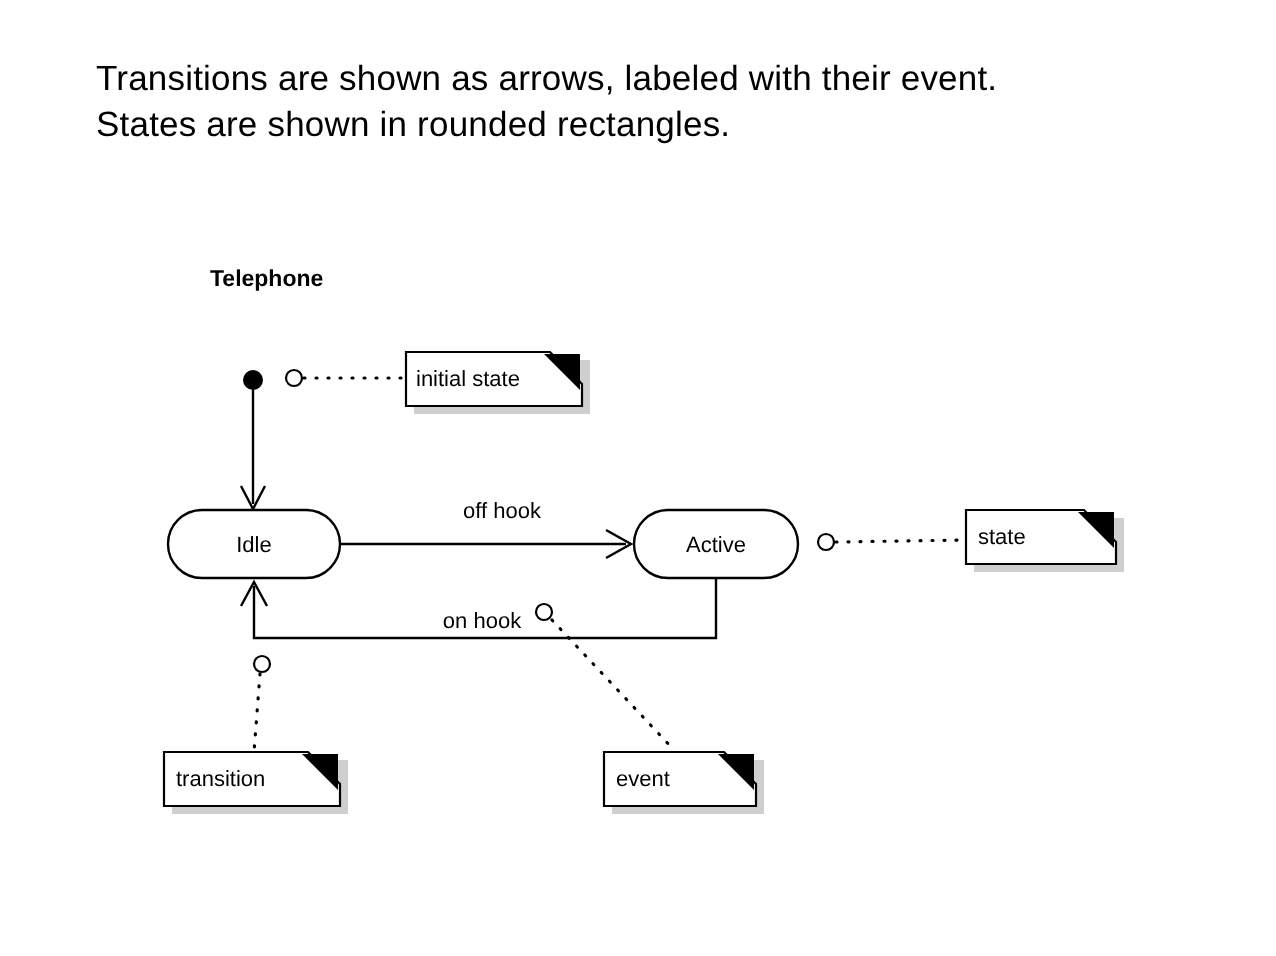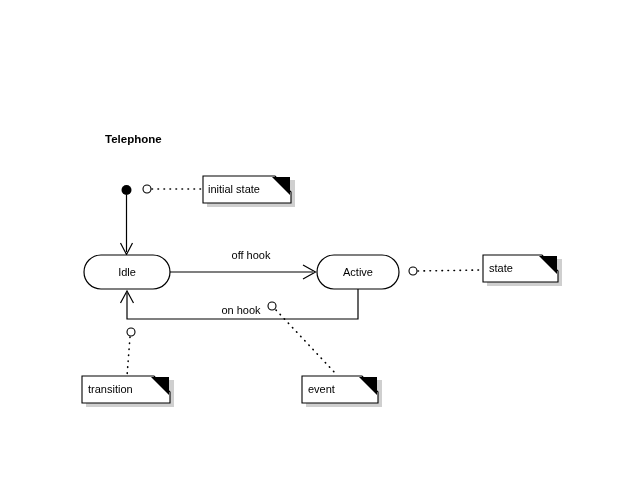--- a/index.html
+++ b/index.html
@@ -98,20 +98,24 @@
   .init-dot {
     fill: #000000;
     stroke: none;
   }
 </style>
 </head>
 <body>
 
 <div id="slide">
 
+  <div id="title-block">
+    <div class="title-line">Transitions are shown as arrows, labeled with their event.</div>
+    <div class="title-line">States are shown in rounded rectangles.</div>
+  </div>
 
   <div id="diagram-area">
     <svg width="638" height="478" viewBox="0 0 638 478" xmlns="http://www.w3.org/2000/svg">
 
       <text class="frame-label" x="105" y="129">Telephone</text>
 
       <circle class="init-dot" cx="126.5" cy="176" r="5"></circle>
 
       <g>
         <line class="edge" x1="126.5" y1="181" x2="126.5" y2="238"></line>

